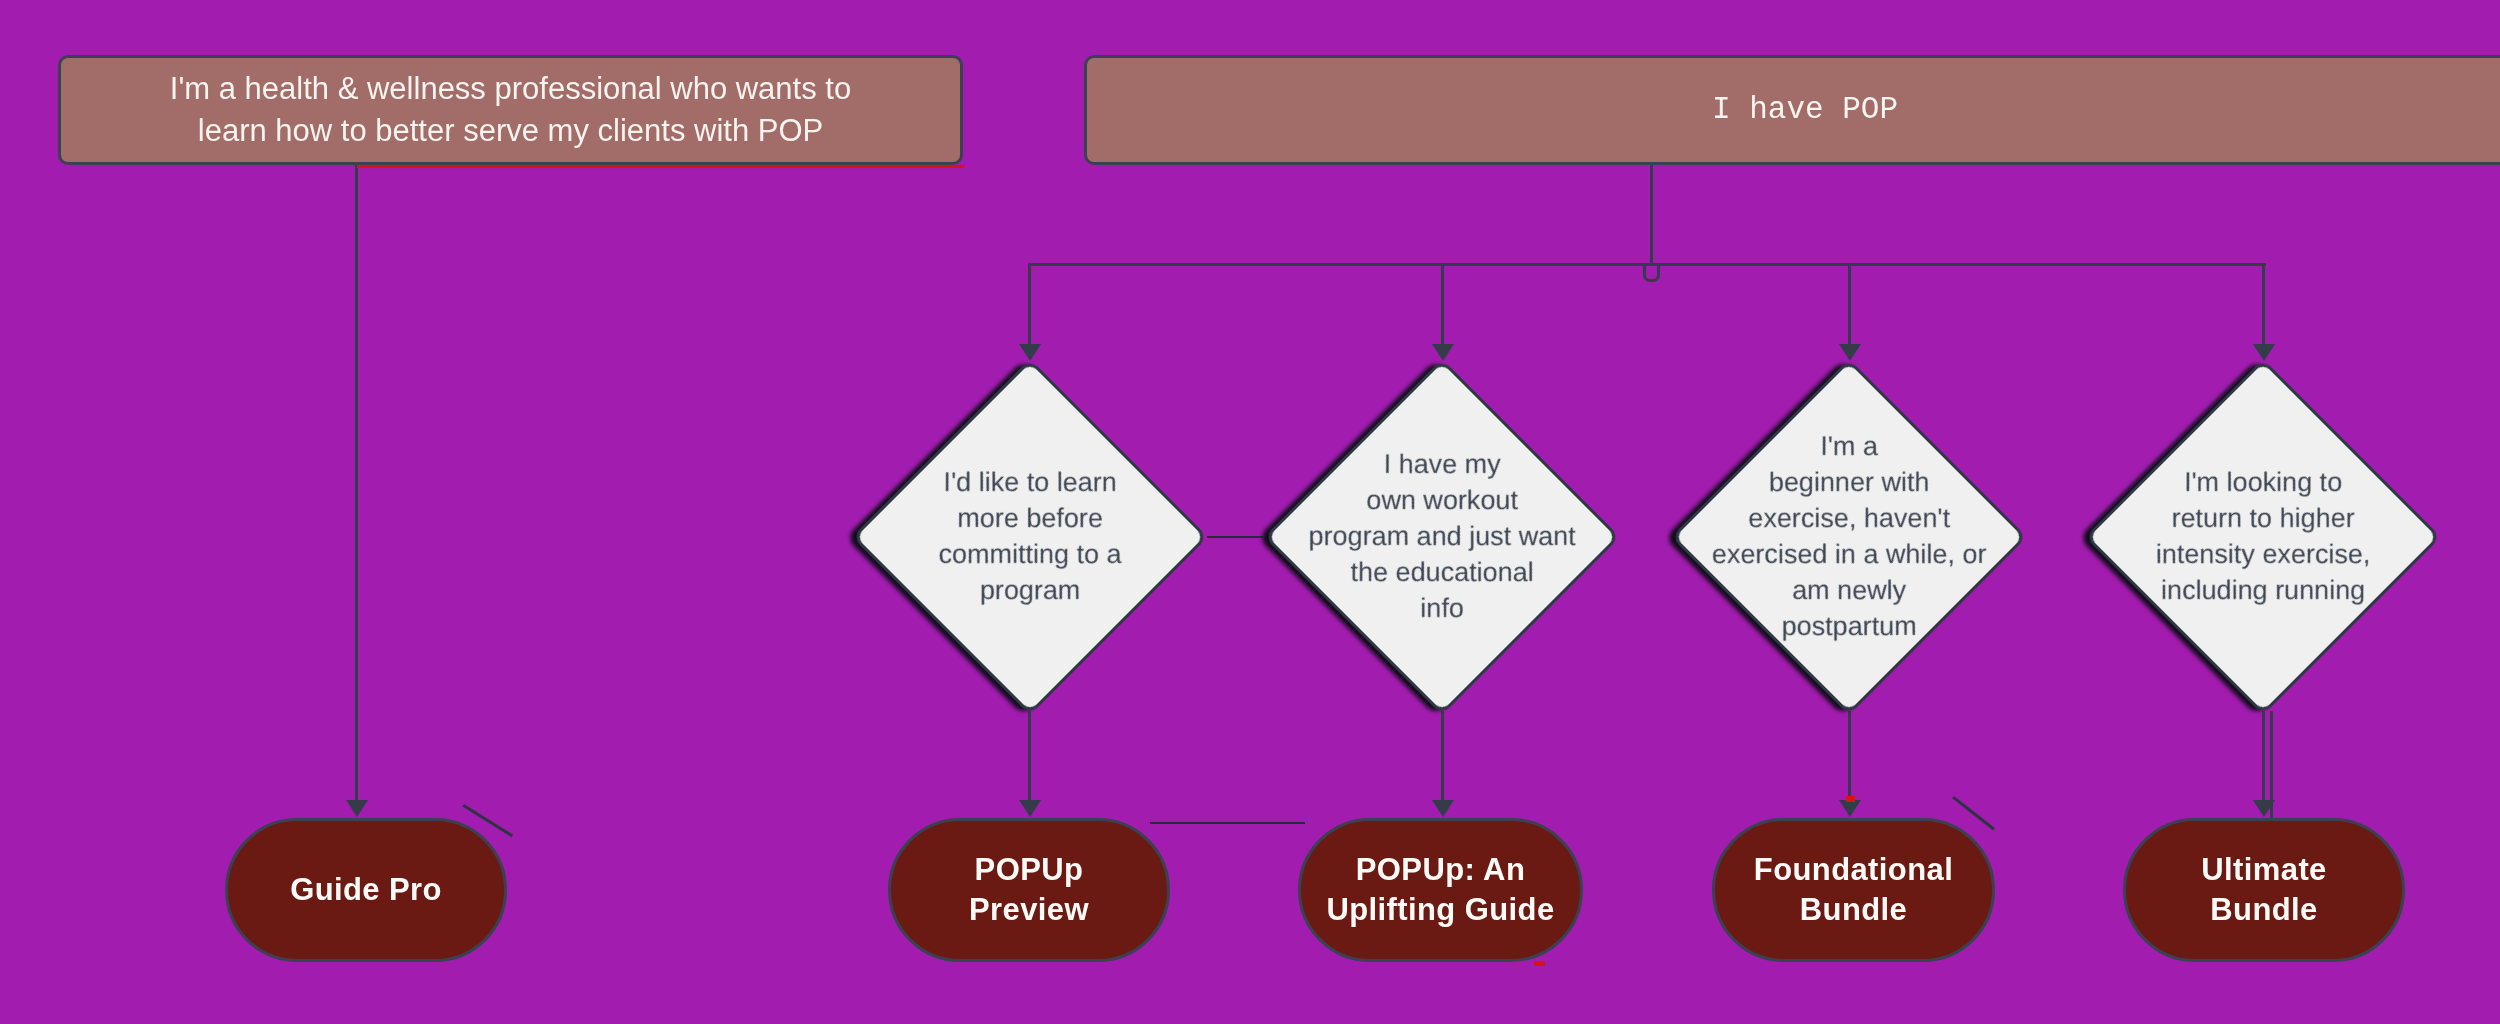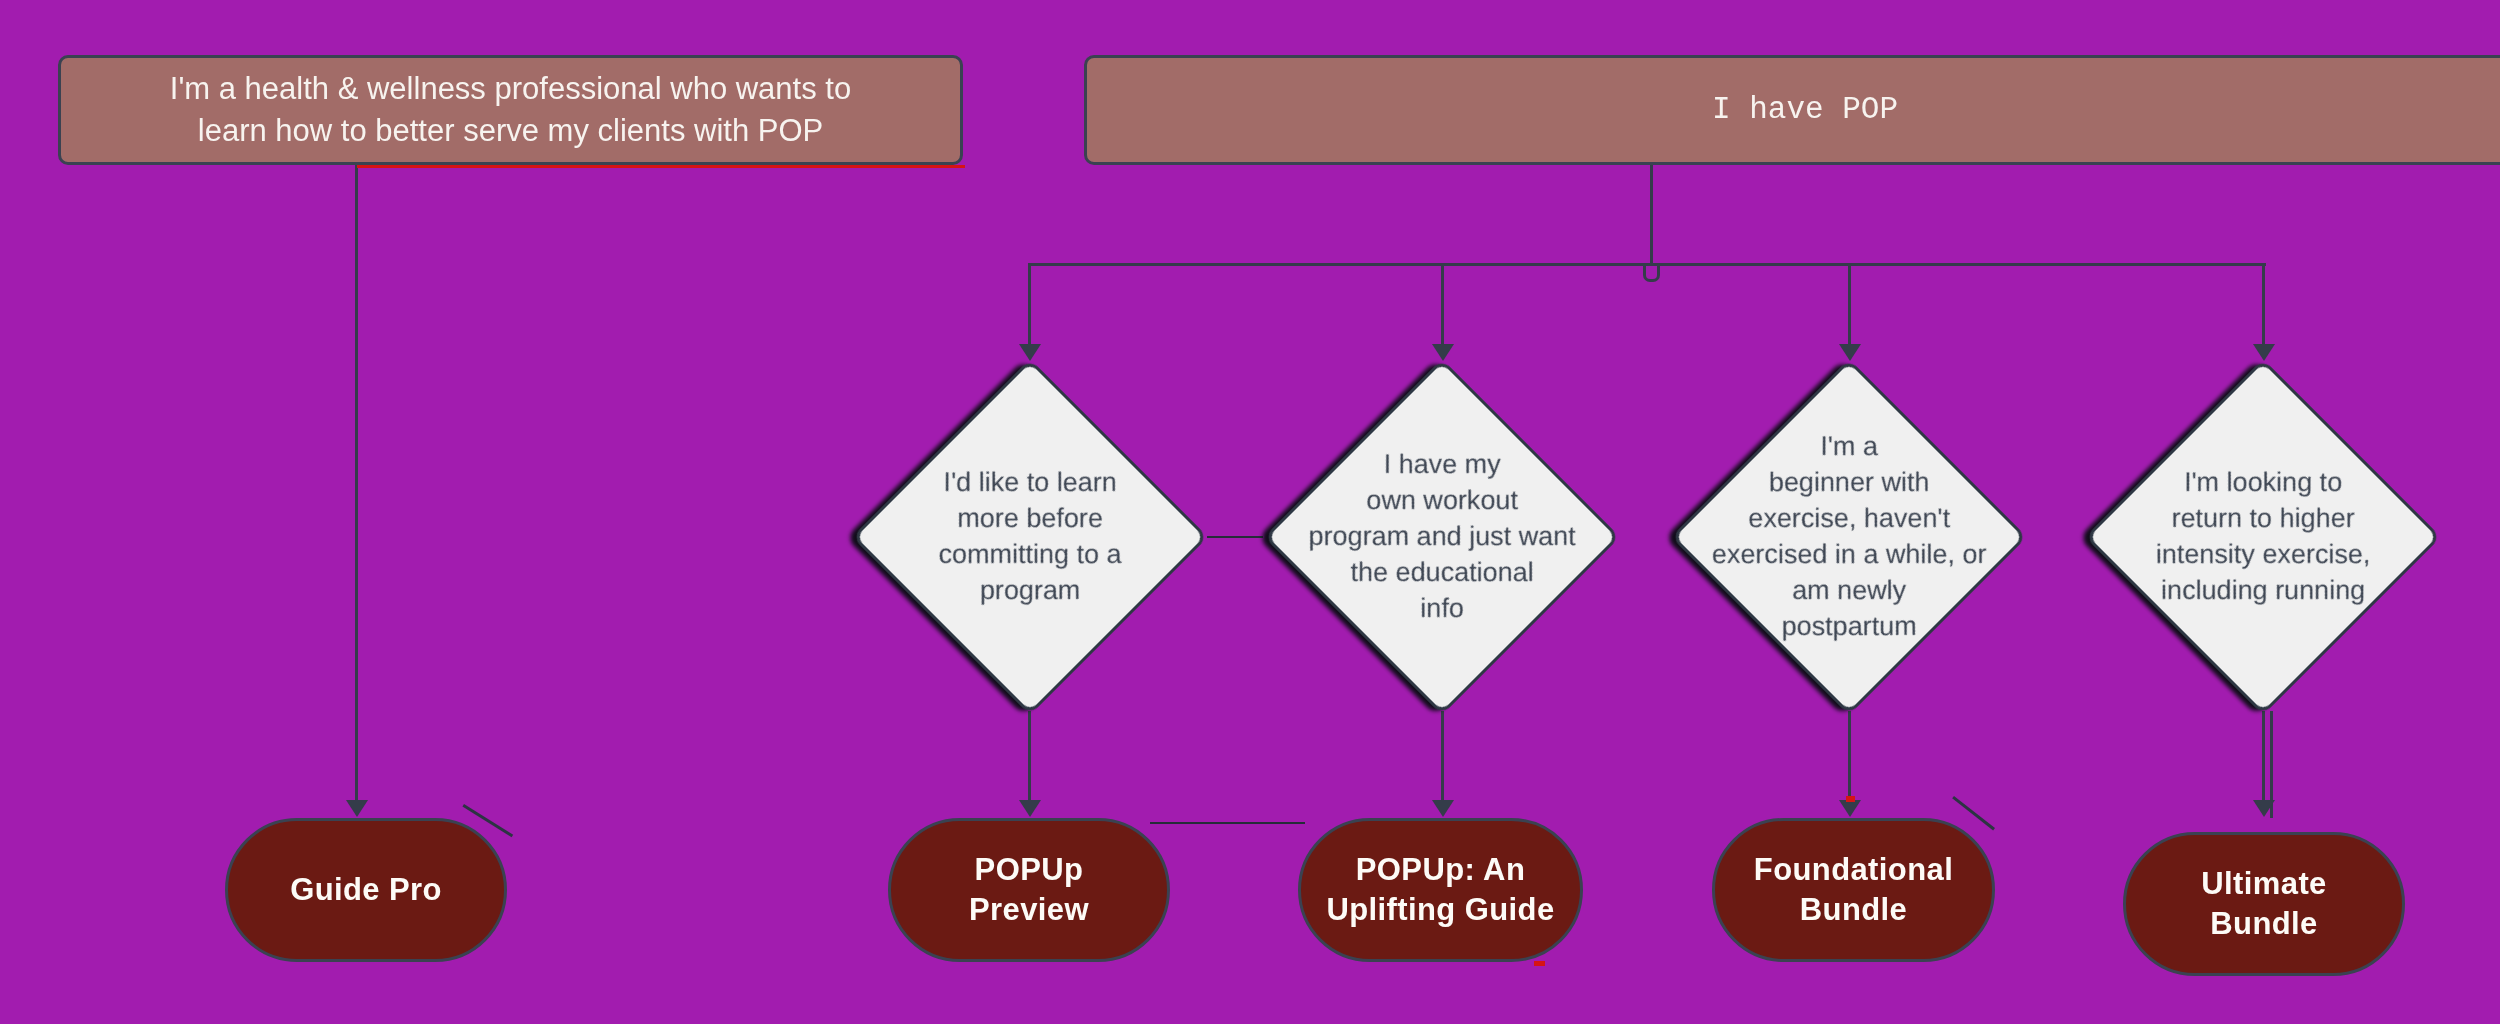--- a/index.html
+++ b/index.html
@@ -80,21 +80,21 @@
     display: flex;
     align-items: center;
     justify-content: center;
     text-align: center;
     z-index: 6;
   }
   #pill-1 { left: 225px;  width: 282px; }
   #pill-2 { left: 888px;  width: 282px; }
   #pill-3 { left: 1298px; width: 285px; }
   #pill-4 { left: 1712px; width: 283px; }
-  #pill-5 { left: 2123px; width: 282px; margin-top: 14px; }
+  #pill-5 { left: 2123px; width: 282px; }
 
   
   .edge { position: absolute; background: #343c4a; z-index: 2; }
   .edge.v { width: 3px; }
   .edge.h { height: 3px; }
   .arrow-down {
     position: absolute;
     width: 0; height: 0;
     border-left: 11px solid transparent;
     border-right: 11px solid transparent;

